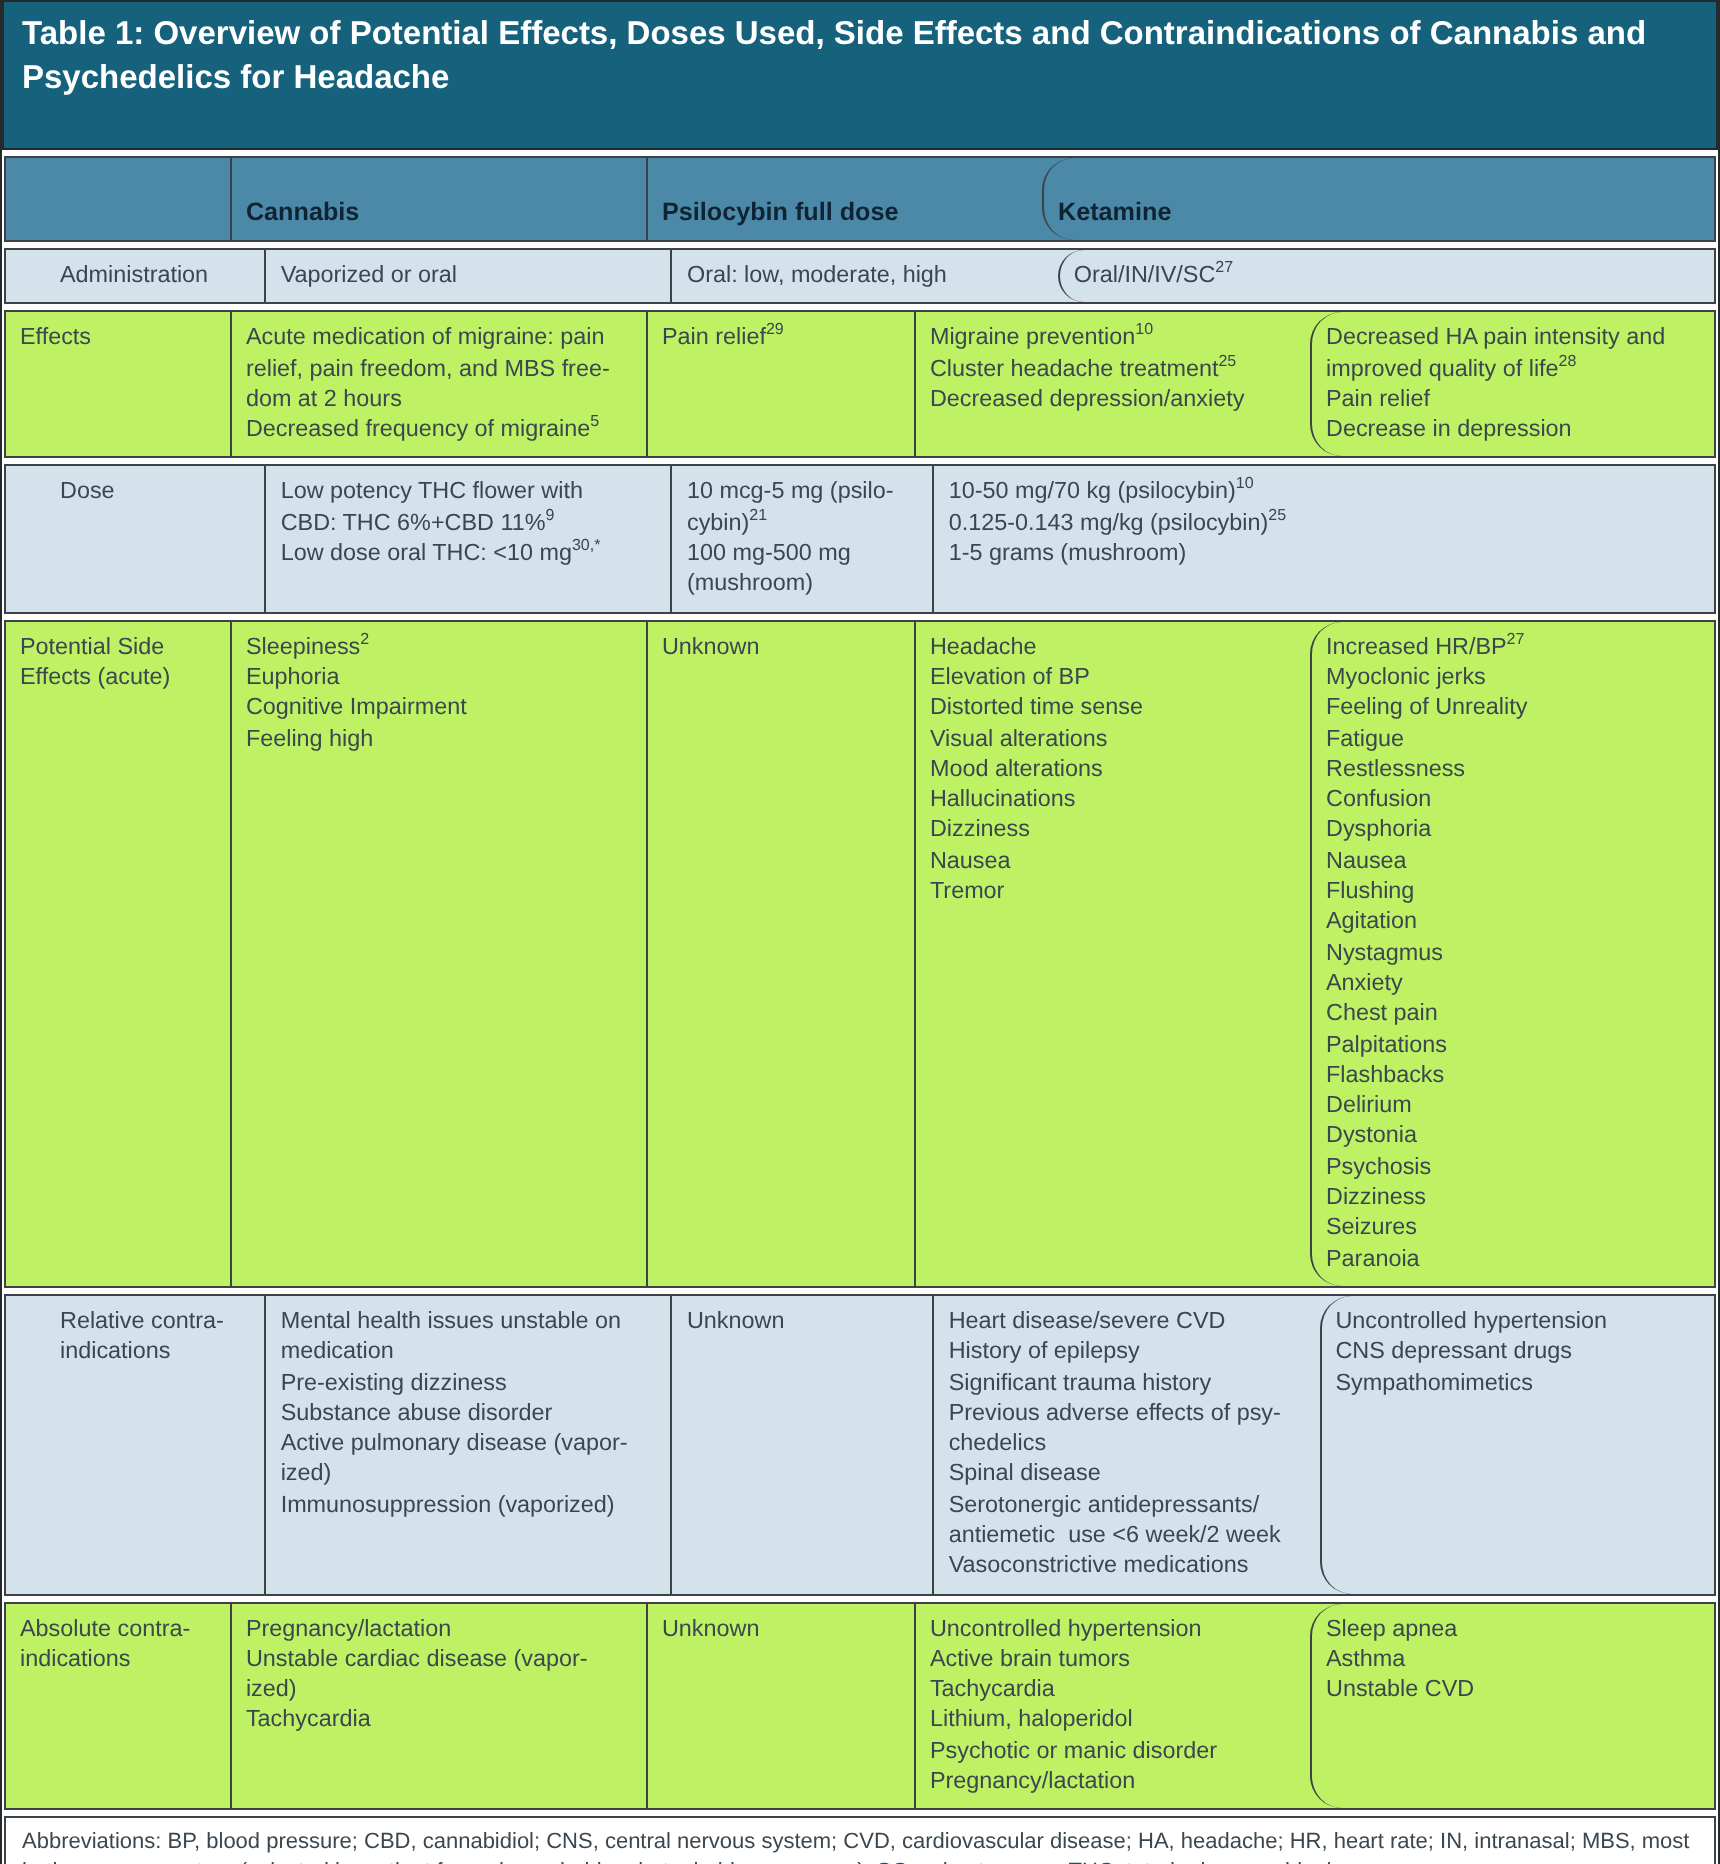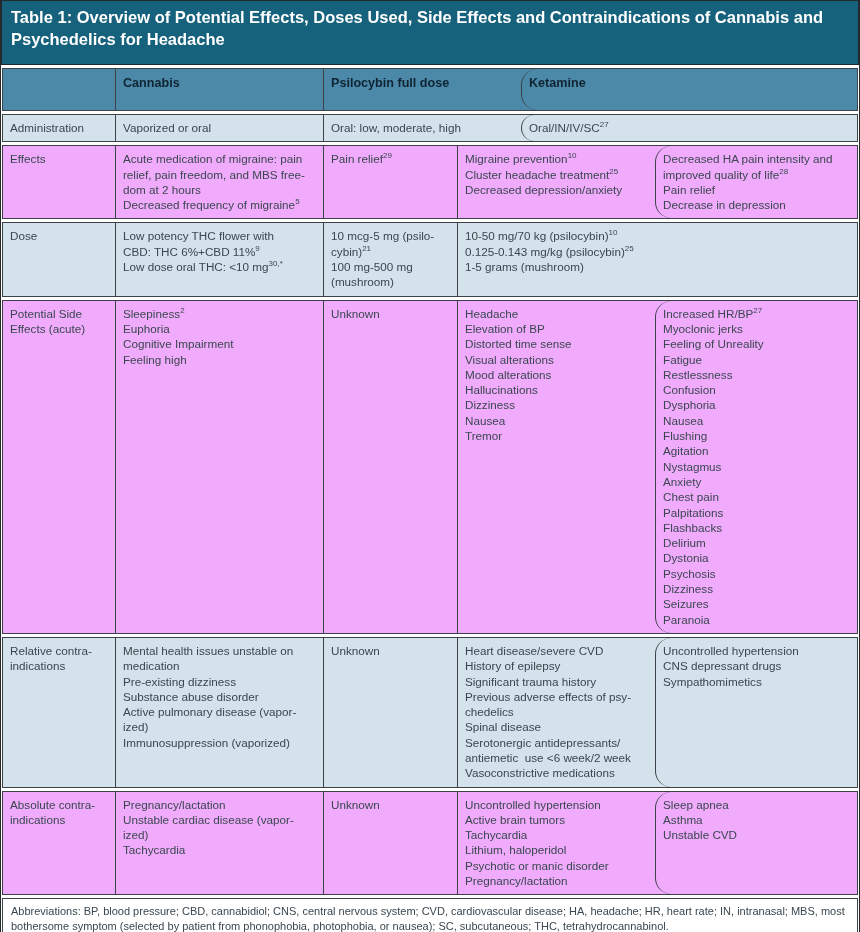--- a/index.html
+++ b/index.html
@@ -23,49 +23,49 @@
     border:1px solid var(--outer);
     border-bottom:4px solid var(--outer);
     padding:0 1px 3px 1px;
   }
   .title-bar{
     background:var(--teal);
     color:#ffffff;
     font-weight:bold;
     font-size:16.5px;
     line-height:22px;
-    padding:5px 10px 14px 9px;
+    padding:5px 10px 24px 9px;
     border:1px solid var(--outer);
     border-top:none;
     margin:0 -1px 3px -1px;
   }
   .row{
     display:flex;
     align-items:stretch;
     border:1px solid var(--line);
-    background:#f0abfc;
+    background:#bef264;
     margin-bottom:3px;
   }
-  .row.alt{background:var(--altbg);}
+  .row.alt{background:var(--altbg);padding-left:20px;}
   .row.head{background:var(--headerbg);min-height:43px;}
   .cell{
     border-left:1px solid var(--line);
     padding:5px 7px 6px 7px;
     font-size:11.7px;
     line-height:15.3px;
     overflow:hidden;
   }
   .cell:first-child{border-left:none;}
   .cell .ln{white-space:pre-wrap;}
   .head .cell{
     font-weight:bold;
     font-size:12.6px;
     line-height:16px;
     color:var(--headtext);
-    padding-top:6px;
+    padding-top:19px;
   }
   .c0{width:13.11%;flex:0 0 auto;}
   .c1{width:24.36%;flex:0 0 auto;}
   .c2{width:15.69%;flex:0 0 auto;}
   .c3{width:23.19%;flex:0 0 auto;}
   .c4{width:23.65%;flex:0 0 auto;border-radius:16px;}
   sup{font-size:8px;line-height:0;vertical-align:super;}
   .footer-box{
     border:1px solid var(--line);
     padding:5px 8px 6px 8px;

